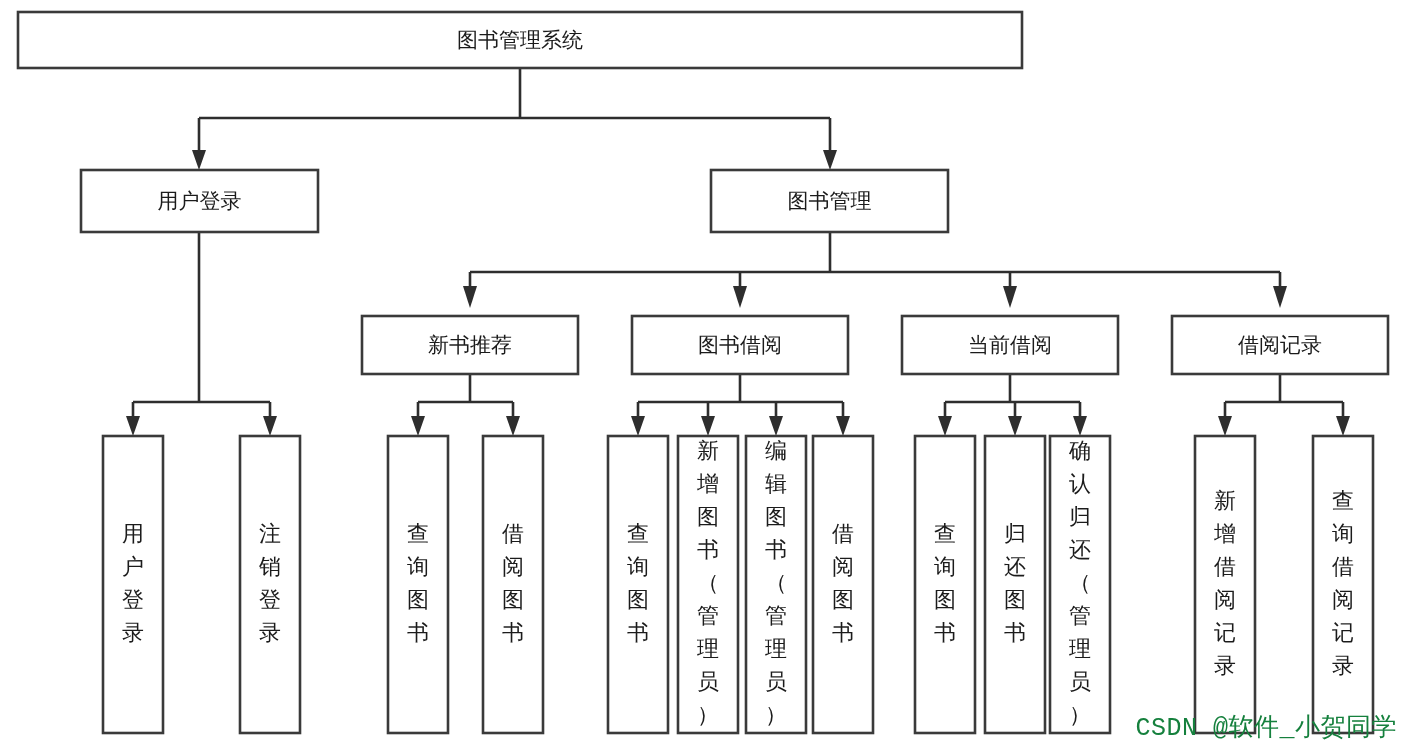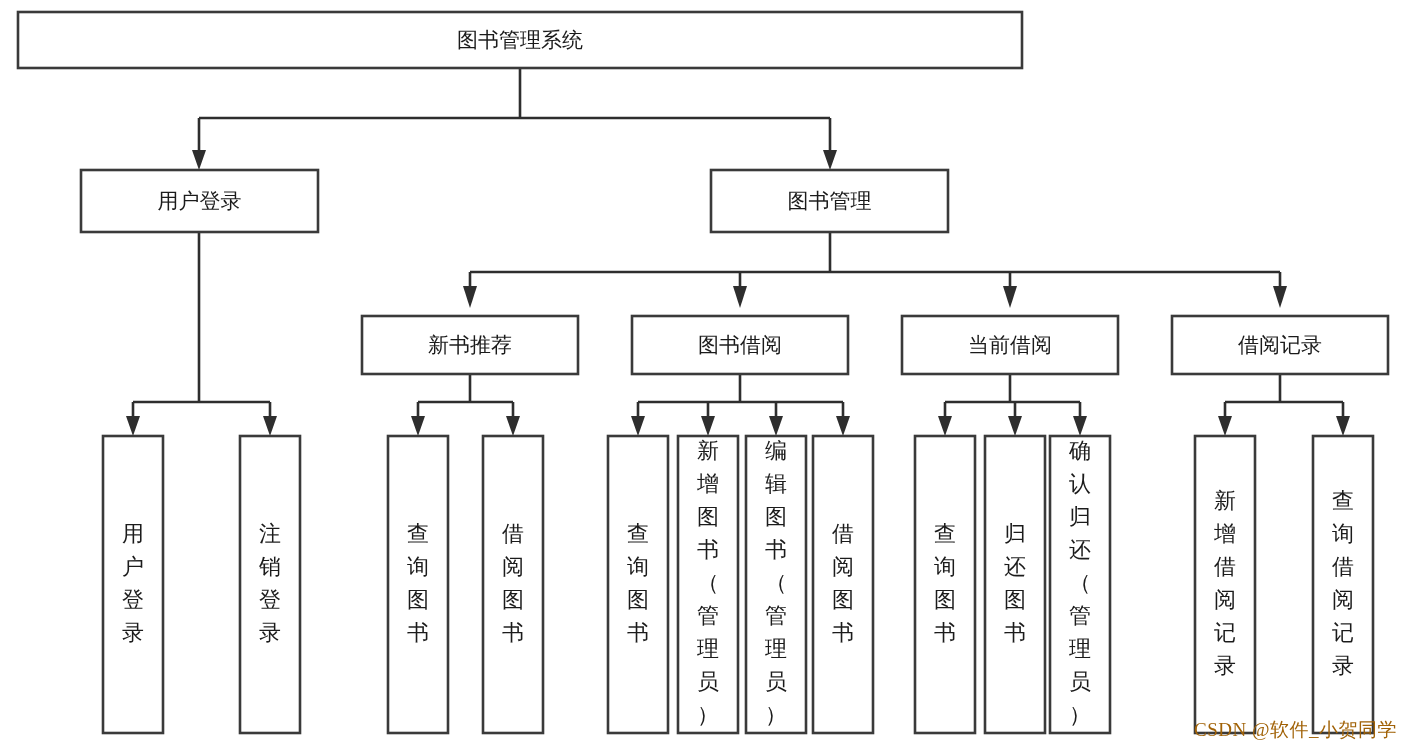--- a/index.html
+++ b/index.html
@@ -52,23 +52,23 @@
     stroke-linecap: butt;
   }
   .arrow-head {
     fill: #2e2e2e;
     stroke: none;
   }
   .watermark {
     position: absolute;
     right: 8px;
     bottom: 4px;
-    font-family: Liberation Serif, serif;
-    font-size: 19px;
-    color: #a16207;
+    font-family: Liberation Mono, monospace;
+    font-size: 25px;
+    color: #15803d;
     letter-spacing: 0.5px;
     white-space: nowrap;
     user-select: none;
     pointer-events: none;
   }
 </style>
 </head>
 <body>
 
 <div id="diagram-root">

